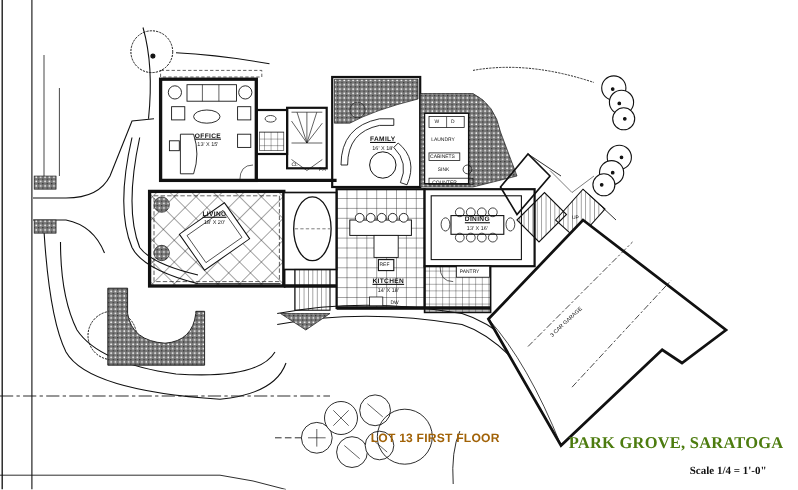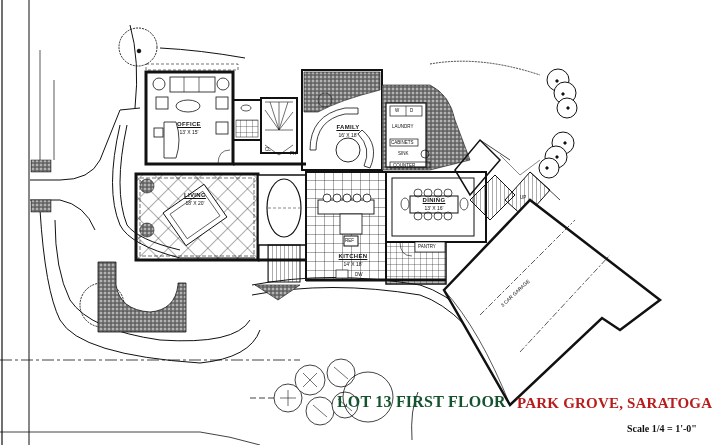--- a/index.html
+++ b/index.html
@@ -6,24 +6,24 @@
   body { width:725px; height:445px; overflow:hidden; position:relative;
          font-family:"Liberation Serif", serif; }
   #plan { position:absolute; left:0; top:0; width:725px; height:445px; }
   .lbl { position:absolute; font-family:"Liberation Sans", sans-serif; font-size:6px;
          font-weight:bold; color:#111; text-align:center; line-height:7px; letter-spacing:0.3px;
          text-decoration:underline; }
   .lbl-dim { position:absolute; font-family:"Liberation Sans", sans-serif; font-size:5px;
          color:#111; text-align:center; line-height:6px; }
   .tiny { position:absolute; font-family:"Liberation Sans", sans-serif; font-size:4.5px;
          color:#111; }
-  #title { position:absolute; left:337px; top:393px; font-family:Liberation Serif, serif;
-           font-weight:bold; font-size:16px; color:#14532d; letter-spacing:0.2px; white-space:nowrap; }
+  #title { position:absolute; left:337px; top:393px; font-family:Liberation Sans, sans-serif;
+           font-weight:bold; font-size:11px; color:#a16207; letter-spacing:0.2px; white-space:nowrap; }
   #subtitle { position:absolute; left:517px; top:395px; font-family:"Liberation Serif", serif;
-           font-weight:bold; font-size:15px; color:#b91c1c; letter-spacing:0.2px; white-space:nowrap; }
+           font-weight:bold; font-size:15px; color:#4d7c0f; letter-spacing:0.2px; white-space:nowrap; }
   #scale { position:absolute; left:627px; top:423px; font-family:"Liberation Serif", serif;
            font-weight:bold; font-size:10px; color:#111; white-space:nowrap; }
 </style>
 </head>
 <body>
 
 <svg id="plan" viewBox="0 0 725 445" xmlns="http://www.w3.org/2000/svg">
   <defs>
     <pattern id="grid" width="9" height="9" patternUnits="userSpaceOnUse">
       <path d="M9 0 L0 0 0 9" fill="none" stroke="#111" stroke-width="0.7"></path>

